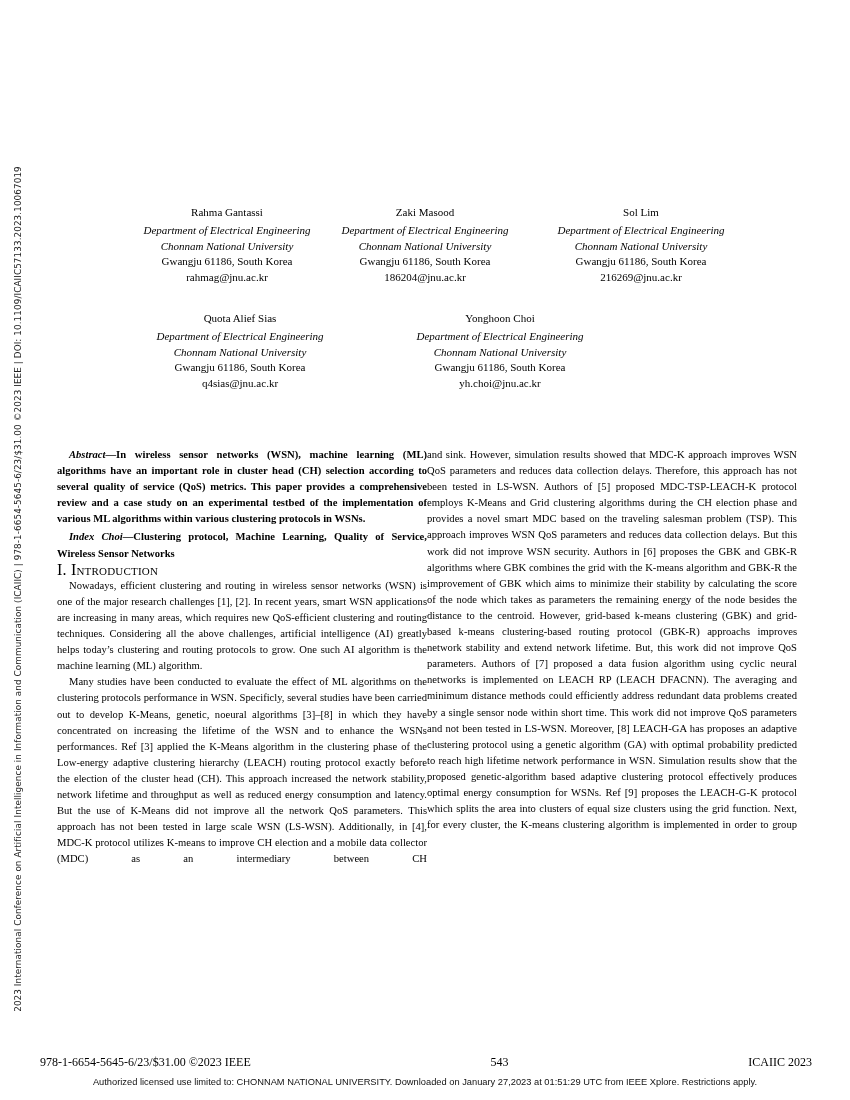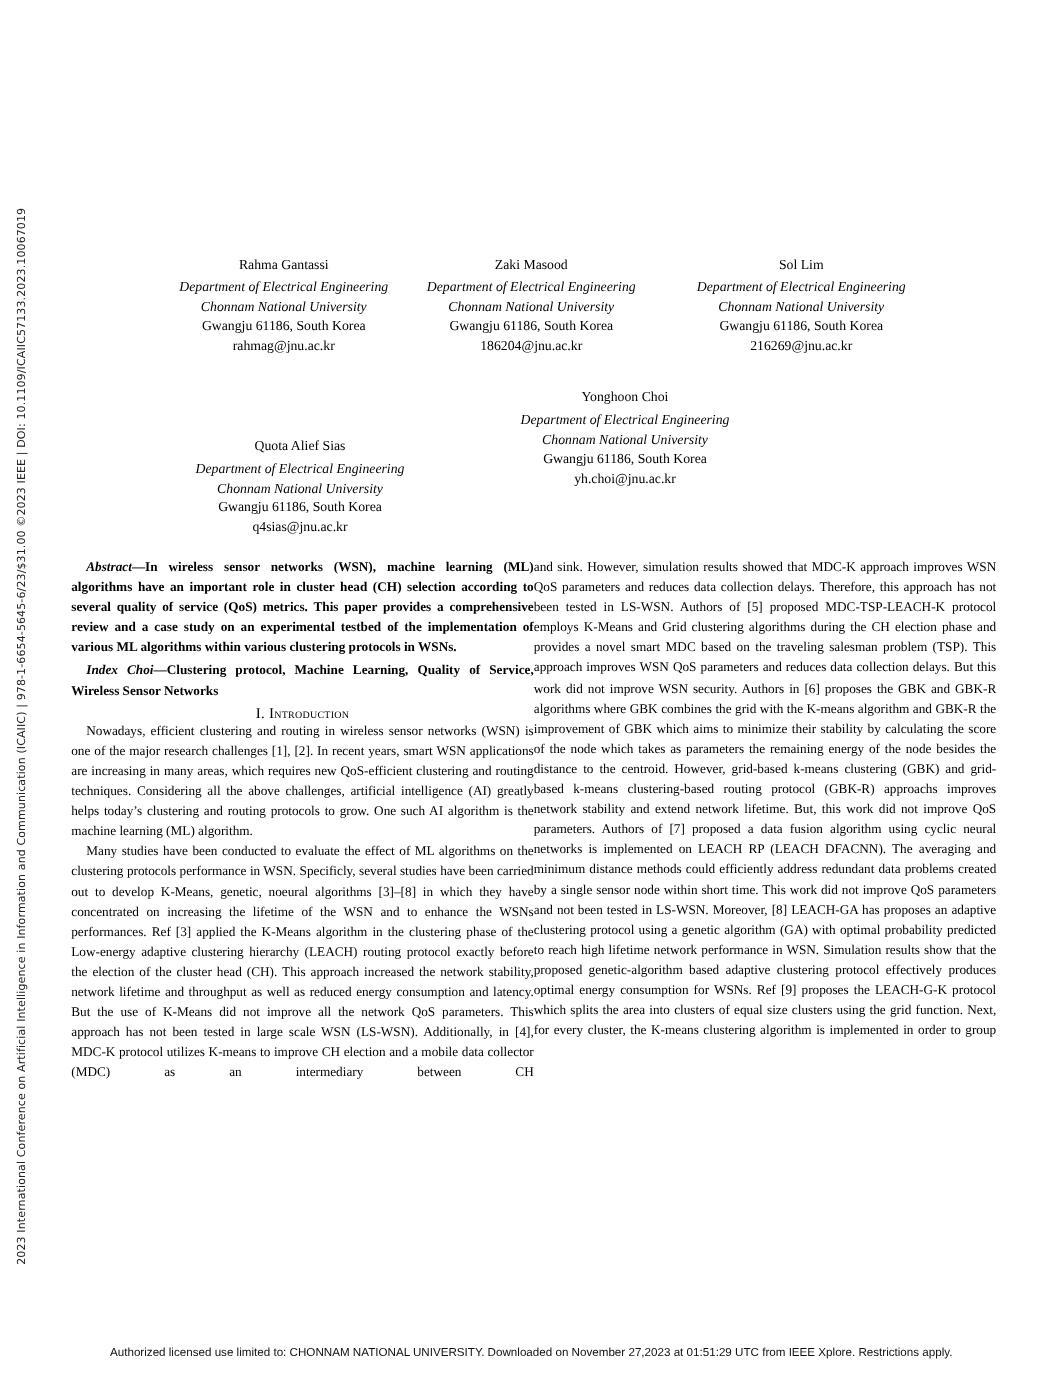--- a/index.html
+++ b/index.html
@@ -32,21 +32,21 @@
   .body-cols {
     position:absolute; top:447px; left:57px; width:755px;
     display:flex; 
   }
   .col { width:370px; font-size:10.6px; line-height:16.1px; text-align:justify; }
   .col p { margin:0; text-indent:12px; }
   .abstract, .idxterms { font-weight:bold; }
   .lead { font-style:italic; font-weight:bold; }
   .idxterms { margin-top:2px !important; }
   .sec-heading {
-    text-align:center; font-variant:small-caps; font-size:12px;
+    font-variant:small-caps; font-size:16px;
     margin:9px 0 7px 0; text-indent:0 !important; font-weight:400;
     letter-spacing:0.2px;
   }
   .cont { text-align-last:justify; }
   
   .footer-line {
     position:absolute; top:1055px; left:40px; width:772px;
     font-size:12px; display:flex; justify-content:space-between; align-items:baseline;
   }
   .license {
@@ -77,21 +77,21 @@
     <div class="line">186204@jnu.ac.kr</div>
   </div>
   <div class="author" style="top:206px; left:641px;font-family:Liberation Serif, serif;">
     <div class="name">Sol Lim</div>
     <div class="line it">Department of Electrical Engineering</div>
     <div class="line it">Chonnam National University</div>
     <div class="line">Gwangju 61186, South Korea</div>
     <div class="line">216269@jnu.ac.kr</div>
   </div>
 
-  <div class="author" style="top:312px; left:240px;margin-top:39px;">
+  <div class="author" style="top:312px; left:240px;">
     <div class="name">Quota Alief Sias</div>
     <div class="line it">Department of Electrical Engineering</div>
     <div class="line it">Chonnam National University</div>
     <div class="line">Gwangju 61186, South Korea</div>
     <div class="line">q4sias@jnu.ac.kr</div>
   </div>
   <div class="author" style="top:312px; left:500px;">
     <div class="name">Yonghoon Choi</div>
     <div class="line it">Department of Electrical Engineering</div>
     <div class="line it">Chonnam National University</div>
@@ -105,15 +105,20 @@
       <p class="idxterms"><span class="lead">Index Choi</span><span>—Clustering protocol, Machine Learning, Quality of Service, Wireless Sensor Networks</span></p>
       <p class="sec-heading">I. Introduction</p>
       <p>Nowadays, efficient clustering and routing in wireless sensor networks (WSN) is one of the major research challenges [1], [2]. In recent years, smart WSN applications are increasing in many areas, which requires new QoS-efficient clustering and routing techniques. Considering all the above challenges, artificial intelligence (AI) greatly helps today’s clustering and routing protocols to grow. One such AI algorithm is the machine learning (ML) algorithm.</p>
       <p class="cont">Many studies have been conducted to evaluate the effect of ML algorithms on the clustering protocols performance in WSN. Specificly, several studies have been carried out to develop K-Means, genetic, noeural algorithms [3]–[8] in which they have concentrated on increasing the lifetime of the WSN and to enhance the WSNs performances. Ref [3] applied the K-Means algorithm in the clustering phase of the Low-energy adaptive clustering hierarchy (LEACH) routing protocol exactly before the election of the cluster head (CH). This approach increased the network stability, network lifetime and throughput as well as reduced energy consumption and latency. But the use of K-Means did not improve all the network QoS parameters. This approach has not been tested in large scale WSN (LS-WSN). Additionally, in [4], MDC-K protocol utilizes K-means to improve CH election and a mobile data collector (MDC) as an intermediary between CH</p>
     </div>
     <div class="col">
       <p class="cont" style="text-indent:0;">and sink. However, simulation results showed that MDC-K approach improves WSN QoS parameters and reduces data collection delays. Therefore, this approach has not been tested in LS-WSN. Authors of [5] proposed MDC-TSP-LEACH-K protocol employs K-Means and Grid clustering algorithms during the CH election phase and provides a novel smart MDC based on the traveling salesman problem (TSP). This approach improves WSN QoS parameters and reduces data collection delays. But this work did not improve WSN security. Authors in [6] proposes the GBK and GBK-R algorithms where GBK combines the grid with the K-means algorithm and GBK-R the improvement of GBK which aims to minimize their stability by calculating the score of the node which takes as parameters the remaining energy of the node besides the distance to the centroid. However, grid-based k-means clustering (GBK) and grid-based k-means clustering-based routing protocol (GBK-R) approachs improves network stability and extend network lifetime. But, this work did not improve QoS parameters. Authors of [7] proposed a data fusion algorithm using cyclic neural networks is implemented on LEACH RP (LEACH DFACNN). The averaging and minimum distance methods could efficiently address redundant data problems created by a single sensor node within short time. This work did not improve QoS parameters and not been tested in LS-WSN. Moreover, [8] LEACH-GA has proposes an adaptive clustering protocol using a genetic algorithm (GA) with optimal probability predicted to reach high lifetime network performance in WSN. Simulation results show that the proposed genetic-algorithm based adaptive clustering protocol effectively produces optimal energy consumption for WSNs. Ref [9] proposes the LEACH-G-K protocol which splits the area into clusters of equal size clusters using the grid function. Next, for every cluster, the K-means clustering algorithm is implemented in order to group</p>
     </div>
   </div>
 
-  <div class="license">Authorized licensed use limited to: CHONNAM NATIONAL UNIVERSITY. Downloaded on November 27,2023 at 01:51:29 UTC from IEEE Xplore.  Restrictions apply.</div>
+  <div class="footer-line">
+    <span>978-1-6654-5645-6/23/$31.00 ©2023 IEEE</span>
+    <span>543</span>
+    <span>ICAIIC 2023</span>
+  </div>
+  <div class="license">Authorized licensed use limited to: CHONNAM NATIONAL UNIVERSITY. Downloaded on January 27,2023 at 01:51:29 UTC from IEEE Xplore.  Restrictions apply.</div>
 
 </div>
 
 </body></html>

